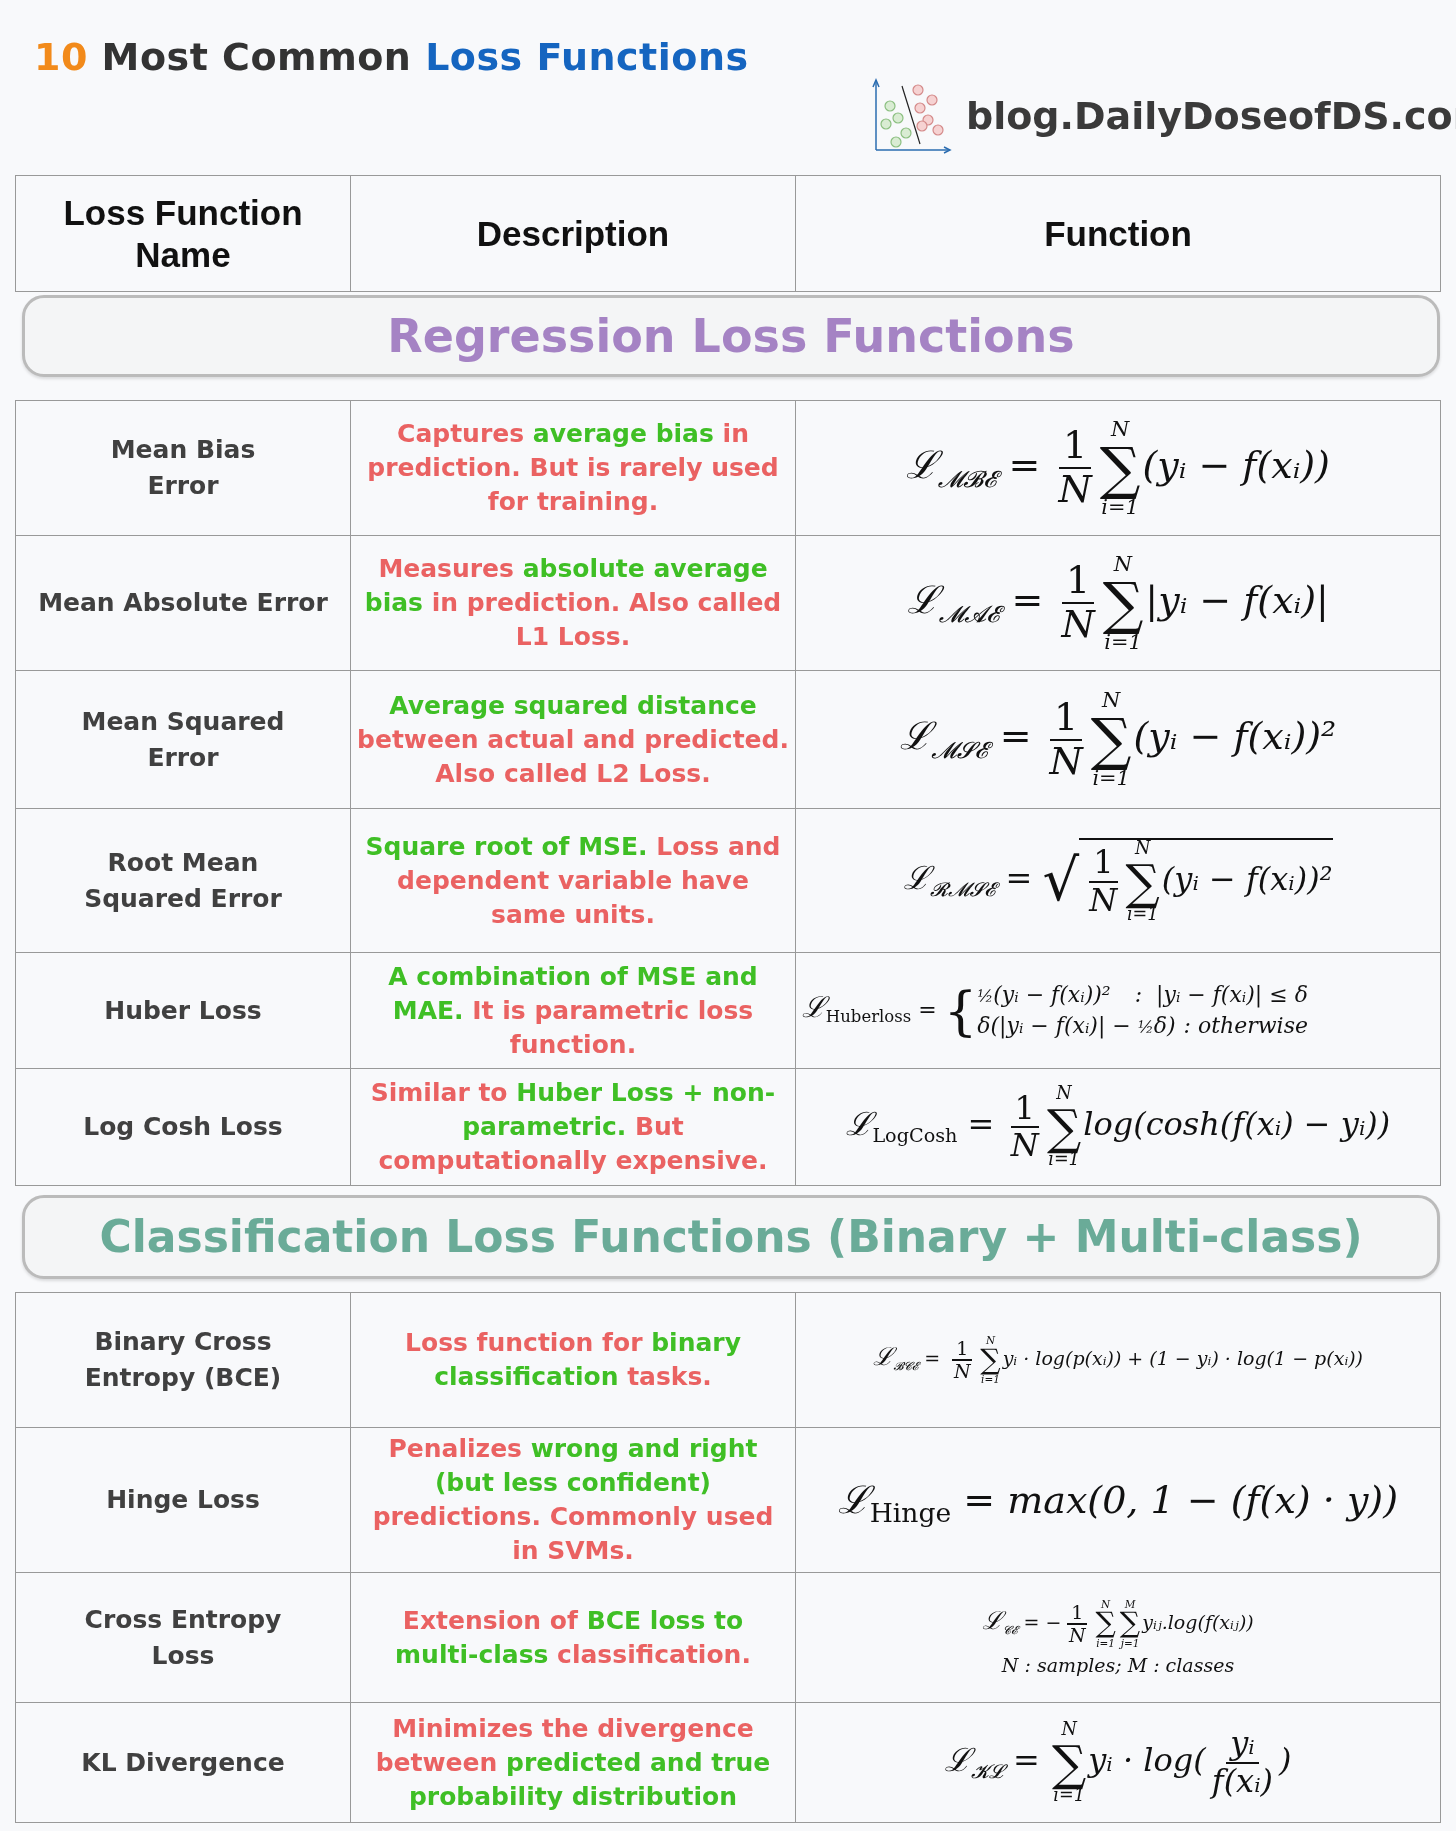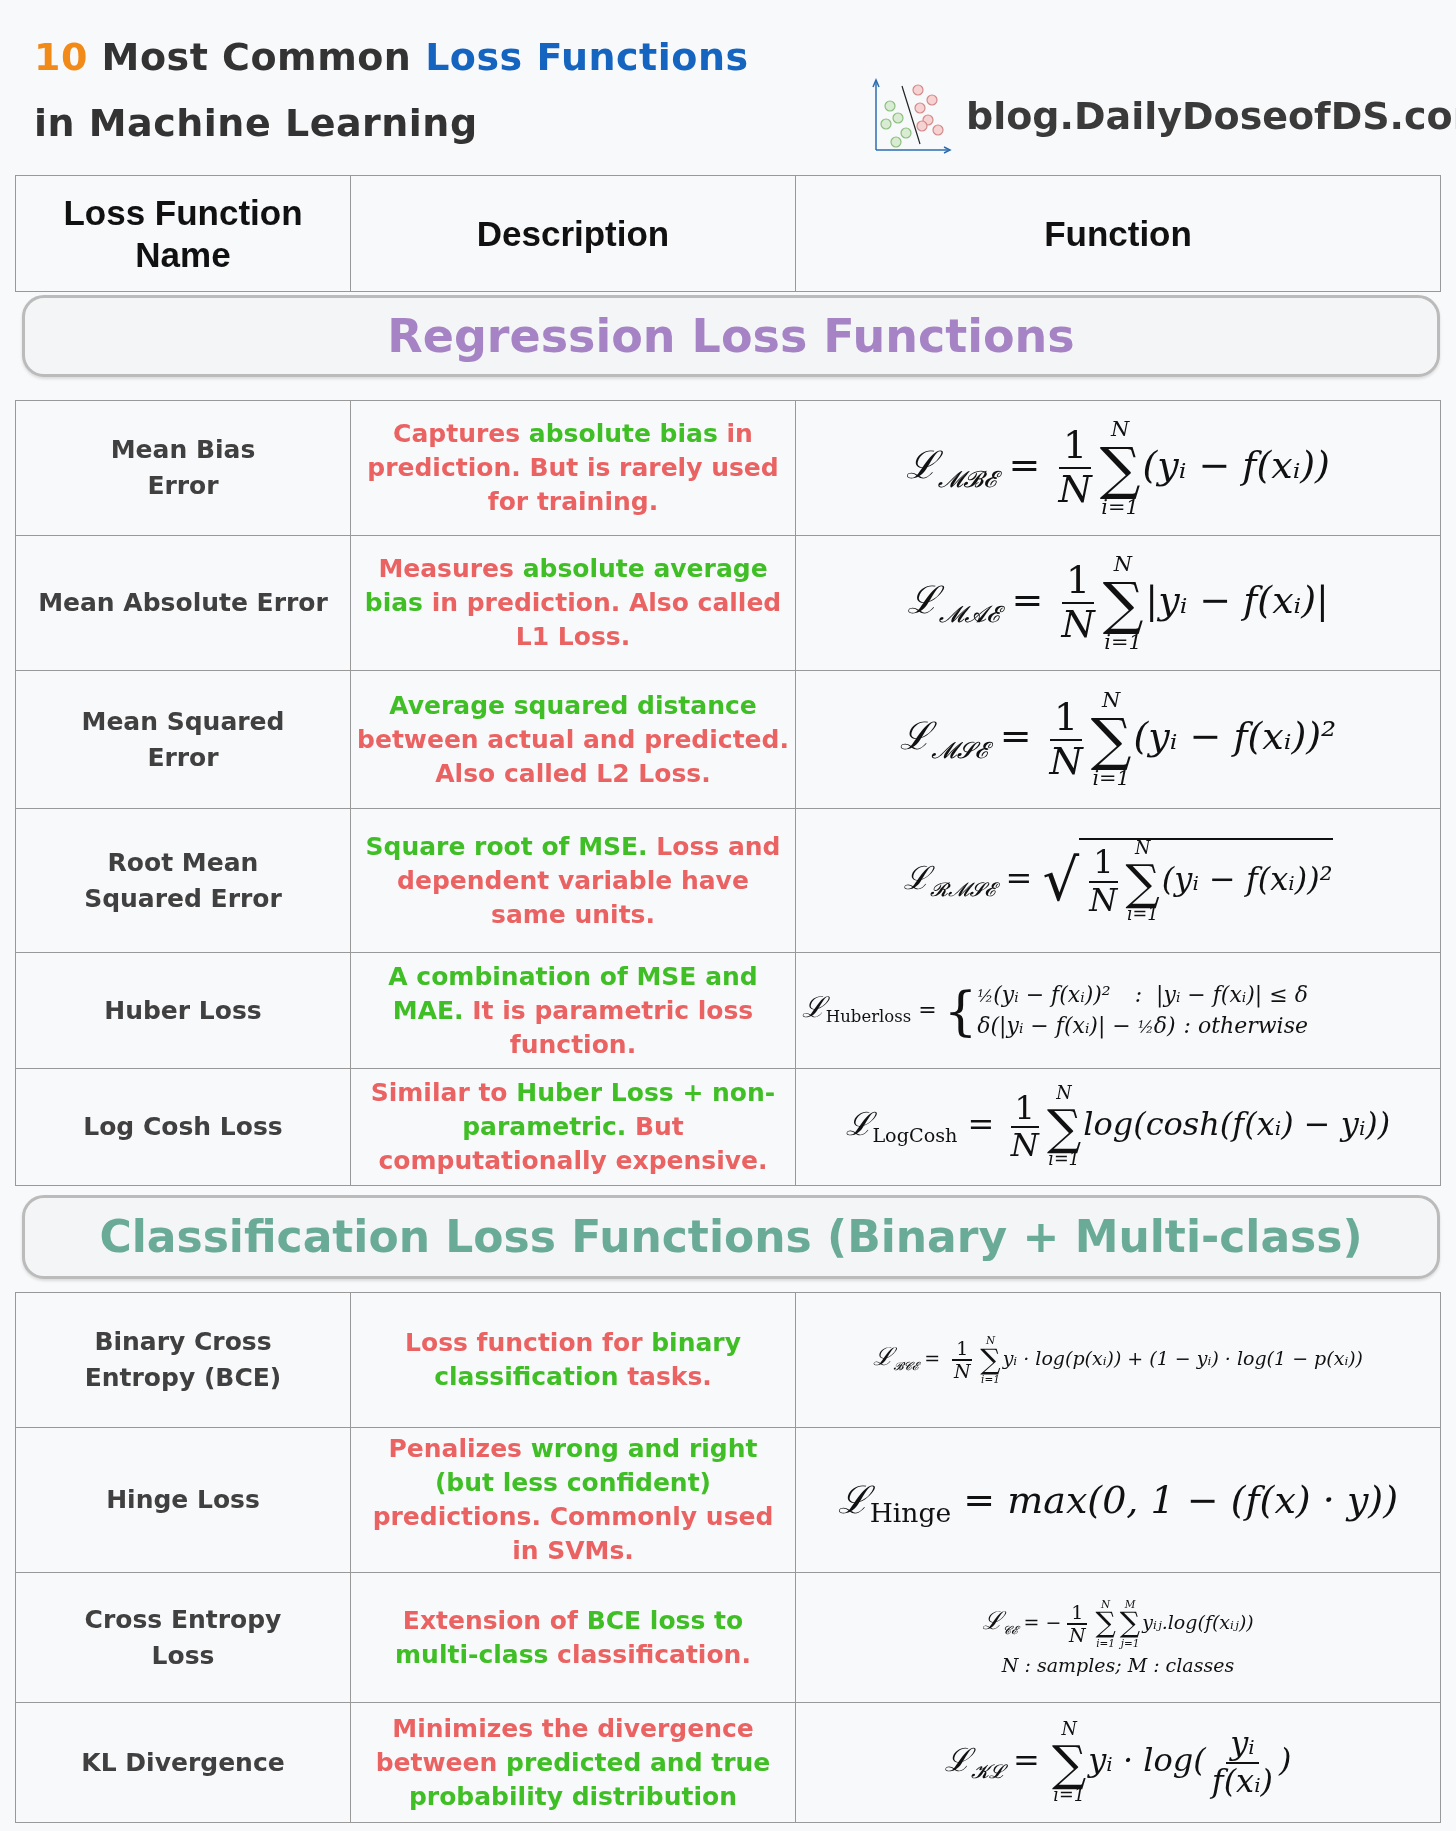--- a/index.html
+++ b/index.html
@@ -30,21 +30,20 @@
   .sum .lim{font-size:0.55em;font-style:italic;line-height:1;}
   .sum .sig{font-size:1.5em;line-height:1;}
   .it{font-style:italic;}
   .sqrt{display:inline-block;border-top:2px solid #111;padding-left:4px;vertical-align:middle;}
 </style>
 </head>
 <body>
 
 <div class="title">
   <div><span class="orange">10</span><span style="white-space:pre"> Most Common </span><span class="blue">Loss Functions</span></div>
-  <div>in Machine Learning</div>
 </div>
 
 <div class="brand">
   <svg width="80" height="76" viewBox="0 0 80 76">
     <line x1="4" y1="72" x2="4" y2="4" stroke="#2b6cb0" stroke-width="1.5"></line>
     <polyline points="1,9 4,2 7,9" fill="none" stroke="#2b6cb0" stroke-width="1.5"></polyline>
     <line x1="4" y1="72" x2="78" y2="72" stroke="#2b6cb0" stroke-width="1.5"></line>
     <polyline points="72,69 78,72 72,75" fill="none" stroke="#2b6cb0" stroke-width="1.5"></polyline>
     <line x1="30" y1="8" x2="48" y2="66" stroke="#222" stroke-width="1.2"></line>
     <g fill="#d9ecd3" stroke="#8bbf80" stroke-width="1.2">
@@ -88,21 +87,21 @@
 <table class="grid" style="top:400px;width:1425px;">
   <colgroup>
       <col style="width:335px">
       <col style="width:445px">
       <col style="width:645px">
     </colgroup>
 
   <tbody>
       <tr style="height:135px">
     <td class="name" style="padding:0 60px">Mean Bias Error</td>
-    <td class="desc"><span class="r">Captures </span><span class="g">absolute bias </span><span class="r">in prediction. But is rarely used for training.</span></td>
+    <td class="desc"><span class="r">Captures </span><span class="g">average bias </span><span class="r">in prediction. But is rarely used for training.</span></td>
     <td class="fn f-big">
       <span class="L">ℒ</span><sub class="cal">𝓜𝓑𝓔</sub><span style="white-space:pre"> = </span><span class="frac">
             <span class="num">1</span>
             <span class="den">N</span>
           </span><span class="sum">
             <span class="lim">N</span>
             <span class="sig">∑</span>
             <span class="lim">i=1</span>
           </span><span class="it">(yᵢ − f(xᵢ))</span>
     </td>

